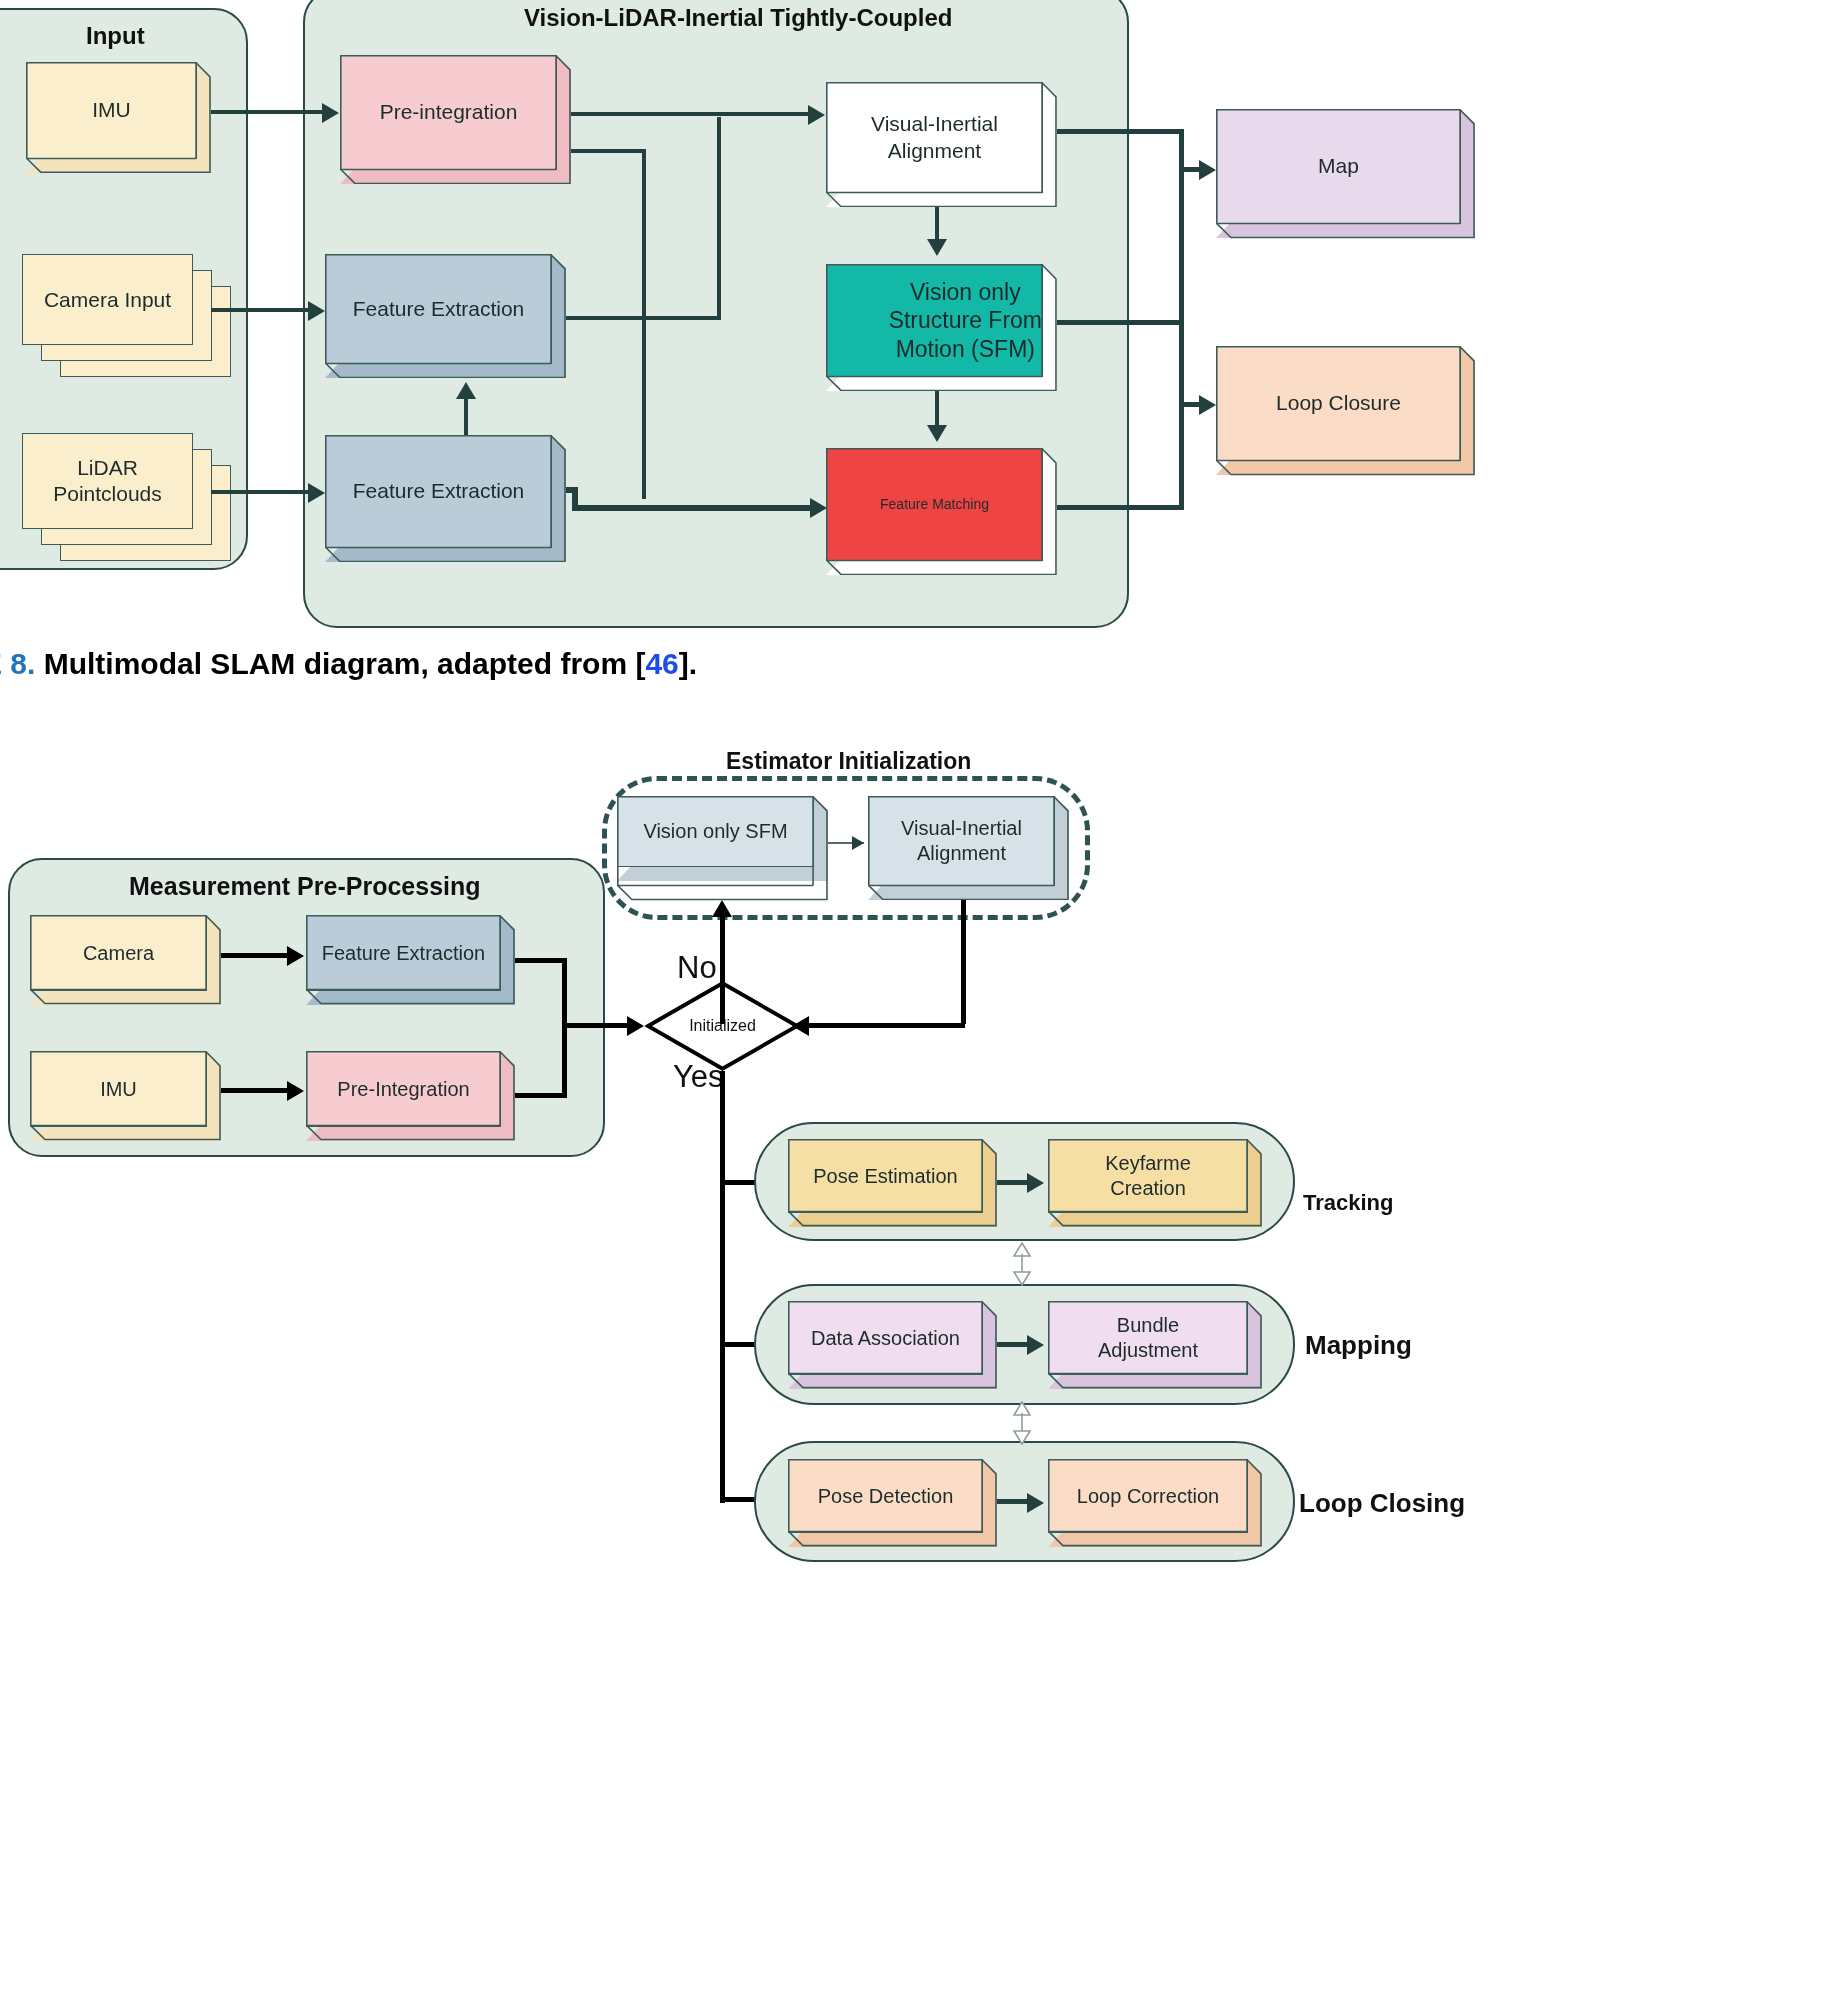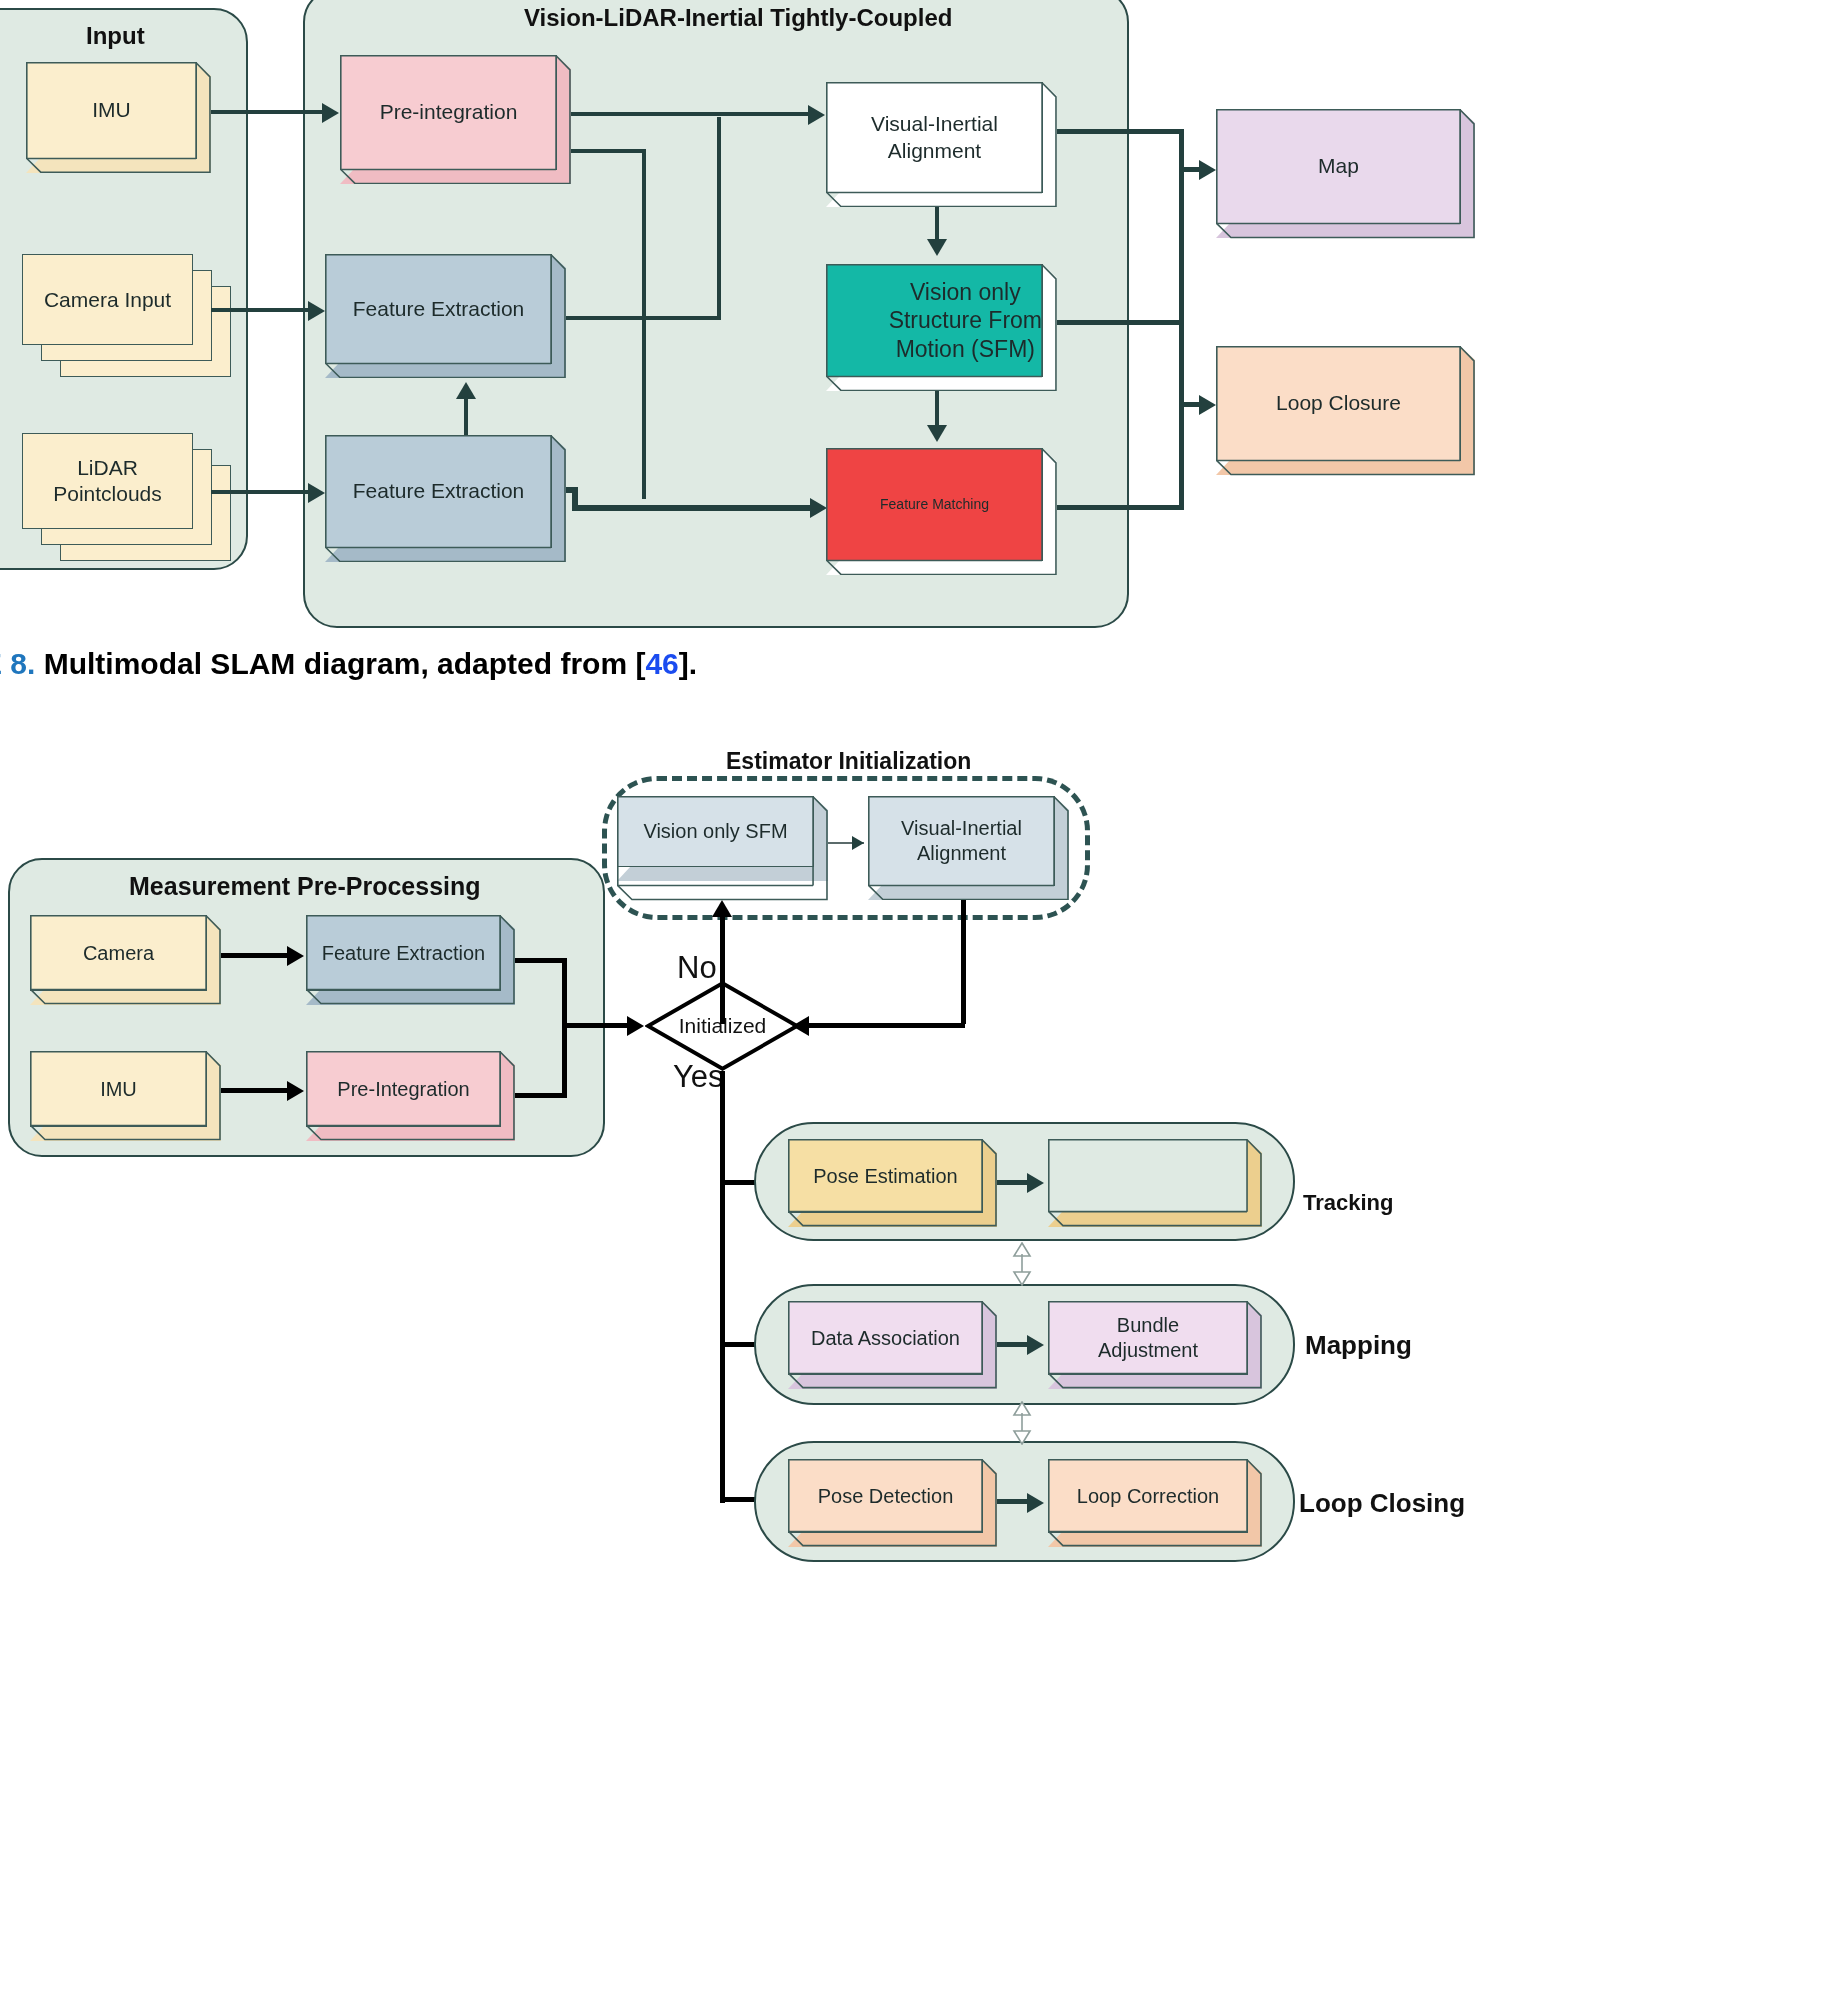--- a/index.html
+++ b/index.html
@@ -42,21 +42,21 @@
   .arw.d{border-top:17px solid #23403e;border-left:10px solid transparent;border-right:10px solid transparent;}
   .arw.u{border-bottom:17px solid #23403e;border-left:10px solid transparent;border-right:10px solid transparent;}
   .arw.u.blk{border-bottom-color:#000;}
 
   .caption{position:absolute;font-weight:bold;white-space:nowrap;}
 
   
   .diamond{position:absolute;}
   .diamond svg{display:block;}
   .diamond span{position:absolute;left:0;top:0;width:100%;height:100%;
-     display:flex;align-items:center;justify-content:center;font-size:21px;color:#111;}
+     display:flex;align-items:center;justify-content:center;font-size:16px;color:#111;}
 </style>
 </head>
 <body>
 
 <div class="grp" style="left:-60px;top:8px;width:308px;height:562px;"></div>
 <div class="grp-title" style="left:86px;top:22px;font-size:24px;">Input</div>
 
 <div class="grp" style="left:303px;top:-12px;width:826px;height:640px;"></div>
 <div class="grp-title" style="left:524px;top:4px;font-size:24px;">Vision-LiDAR-Inertial Tightly-Coupled</div>
 
@@ -375,20 +375,24 @@
   </div>
   <svg class="outline" viewBox="0 0 210 88">
     <path d="M0.8 0.8 H195 L209 15 V87 H15 L0.8 73 Z" fill="none" stroke="#3d5b58" stroke-width="1.6"></path>
     <line x1="195" y1="0.8" x2="195" y2="73" stroke="#3d5b58" stroke-width="1.6"></line>
     <line x1="0.8" y1="73" x2="195" y2="73" stroke="#3d5b58" stroke-width="1.6"></line>
   </svg>
 </div>
 <div class="node" style="left:1048px;top:1139px;width:214px;height:88px;">
   <div class="side sright" style="background:#eccf8e;"></div>
   <div class="side sbottom" style="background:#eccf8e;"></div>
+  <div class="face" style="background:#f6dfa4;font-size:20px;">
+    <span style="white-space:pre-line;">Keyfarme
+Creation</span>
+  </div>
   <svg class="outline" viewBox="0 0 215 88">
     <path d="M0.8 0.8 H200 L214 15 V87 H15 L0.8 73 Z" fill="none" stroke="#3d5b58" stroke-width="1.6"></path>
     <line x1="200" y1="0.8" x2="200" y2="73" stroke="#3d5b58" stroke-width="1.6"></line>
     <line x1="0.8" y1="73" x2="200" y2="73" stroke="#3d5b58" stroke-width="1.6"></line>
   </svg>
 </div>
 <div class="ln" style="left:995px;top:1180px;width:40px;height:5px;"></div>
 <div class="arw r" style="left:1027px;top:1173px;"></div>
 <div class="lbl" style="left:1303px;top:1190px;font-size:22px;">Tracking</div>
 

